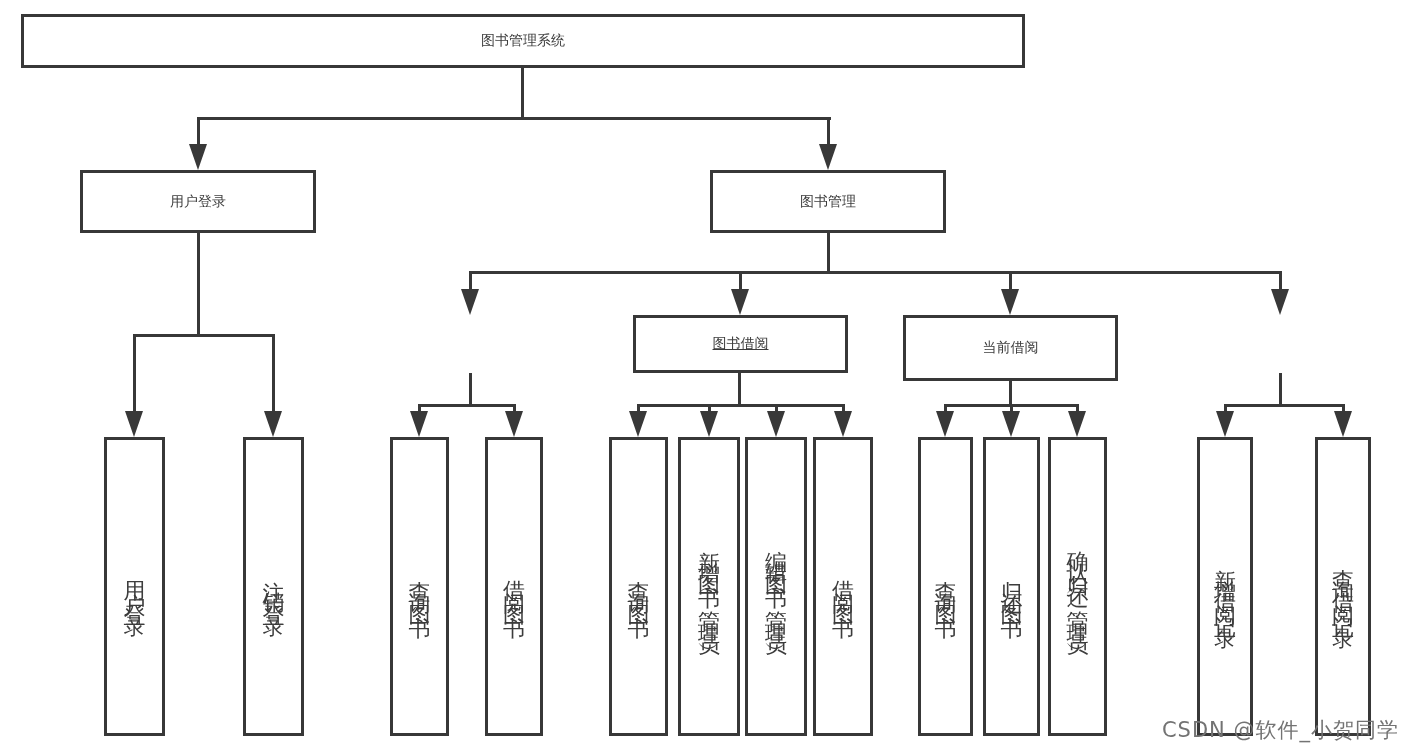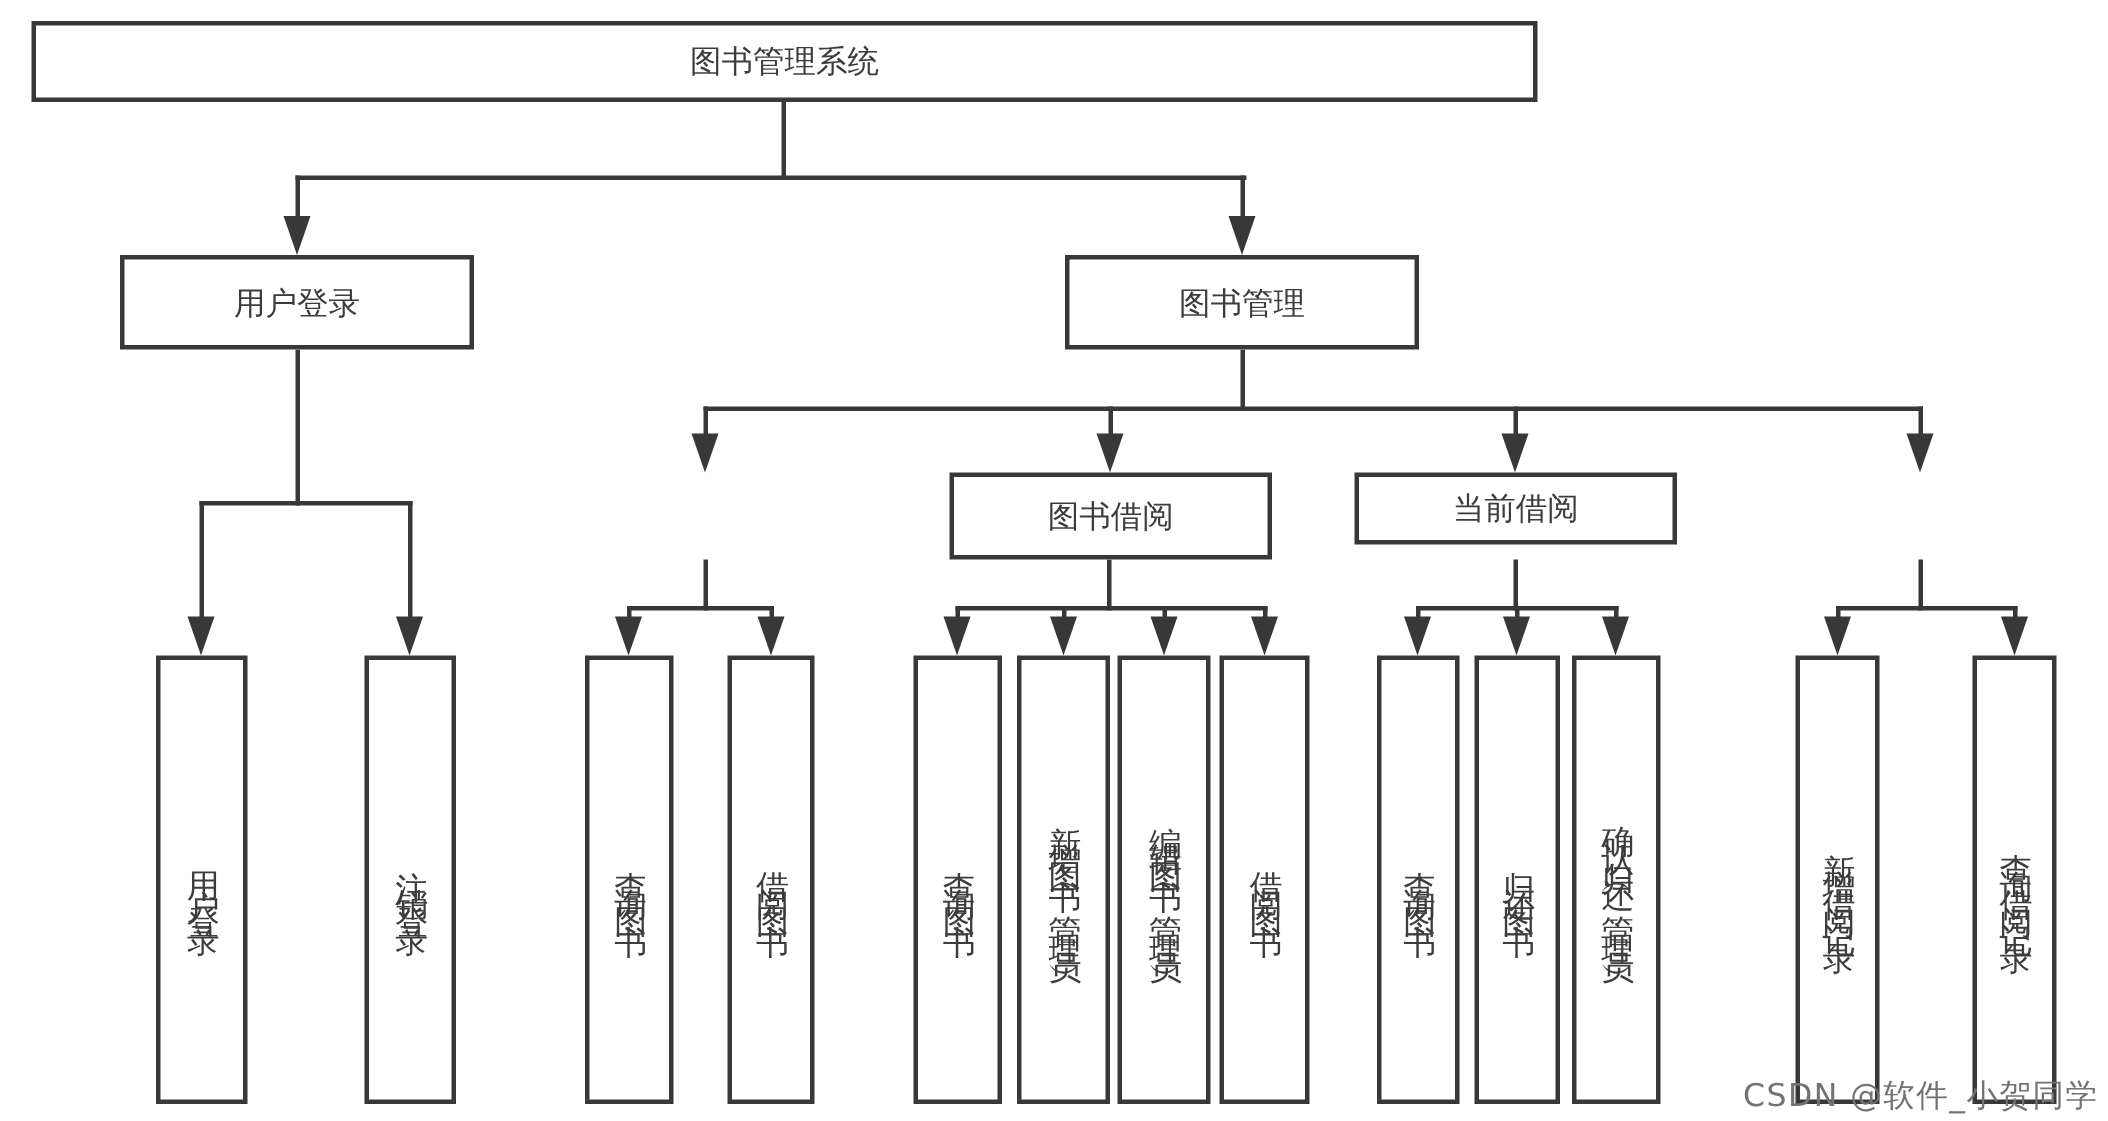--- a/index.html
+++ b/index.html
@@ -3,21 +3,21 @@
 <meta charset="utf-8">
 <style>
   html,body{margin:0;padding:0;background:#fff;}
   .canvas{
     position:relative;width:1405px;height:747px;background:#ffffff;
     font-family:"DejaVu Sans",sans-serif;overflow:hidden;
   }
   .node{
     position:absolute;box-sizing:border-box;border:3px solid #383838;background:#ffffff;
     display:flex;align-items:center;justify-content:center;
-    color:#3c3c3c;font-size:21px;white-space:nowrap;z-index:2;
+    color:#3c3c3c;font-size:14px;white-space:nowrap;z-index:2;
   }
   .leaf{
     writing-mode:vertical-rl;text-orientation:mixed;
     font-size:22px;letter-spacing:12px;line-height:1;
     top:437px;height:299px;
   }
   .vl{position:absolute;width:3px;background:#383838;z-index:1;}
   .hl{position:absolute;height:3px;background:#383838;z-index:1;}
   .arrow{
     position:absolute;width:0;height:0;z-index:1;
@@ -32,22 +32,22 @@
 </head>
 <body>
 
 <div class="canvas">
 
   <div class="node" style="left:21px;top:14px;width:1004px;height:54px;">图书管理系统</div>
 
   <div class="node" style="left:80px;top:170px;width:236px;height:63px;">用户登录</div>
   <div class="node" style="left:710px;top:170px;width:236px;height:63px;">图书管理</div>
 
-  <div class="node" style="left:633px;top:315px;width:215px;height:58px;">图书借阅</div>
-  <div class="node" style="left:903px;top:315px;width:215px;height:48px;">当前借阅</div>
+  <div class="node" style="left:633px;top:315px;width:215px;height:58px;text-decoration:underline;">图书借阅</div>
+  <div class="node" style="left:903px;top:315px;width:215px;height:66px;">当前借阅</div>
 
   <div class="node leaf" style="left:104px;width:61px;">用户登录</div>
   <div class="node leaf" style="left:243px;width:61px;">注销登录</div>
 
   <div class="node leaf" style="left:390px;width:59px;">查询图书</div>
   <div class="node leaf" style="left:485px;width:58px;">借阅图书</div>
 
   <div class="node leaf" style="left:609px;width:59px;">查询图书</div>
   <div class="node leaf" style="left:678px;width:62px;">新增图书（管理员）</div>
   <div class="node leaf" style="left:745px;width:62px;">编辑图书（管理员）</div>

